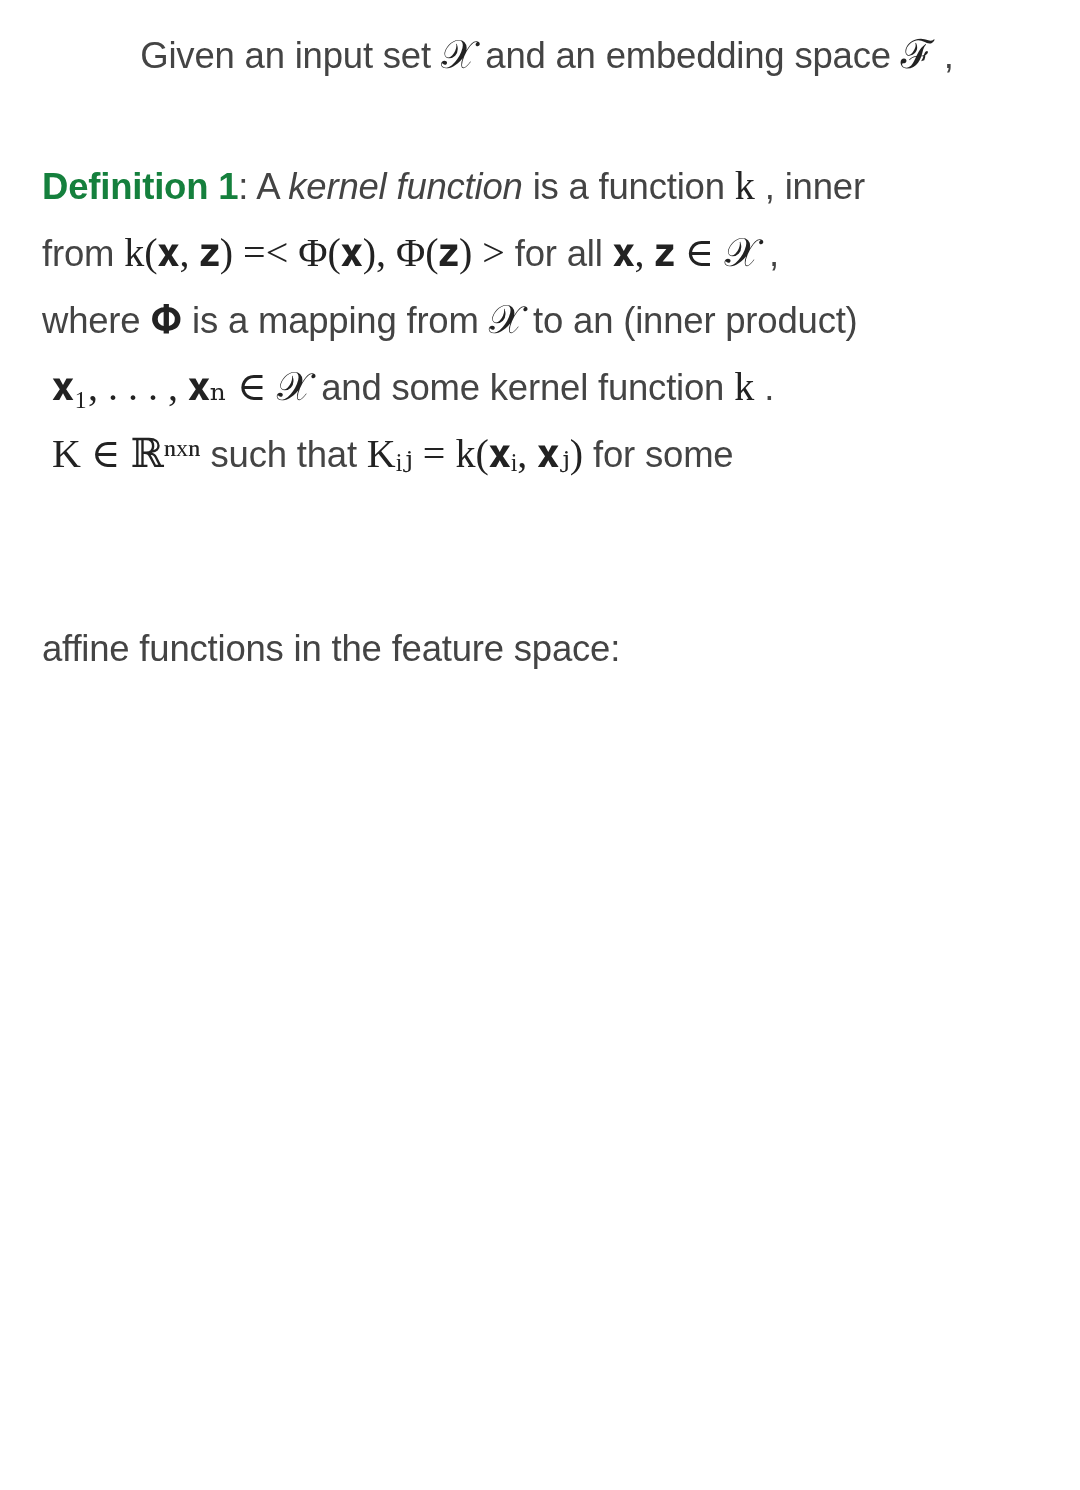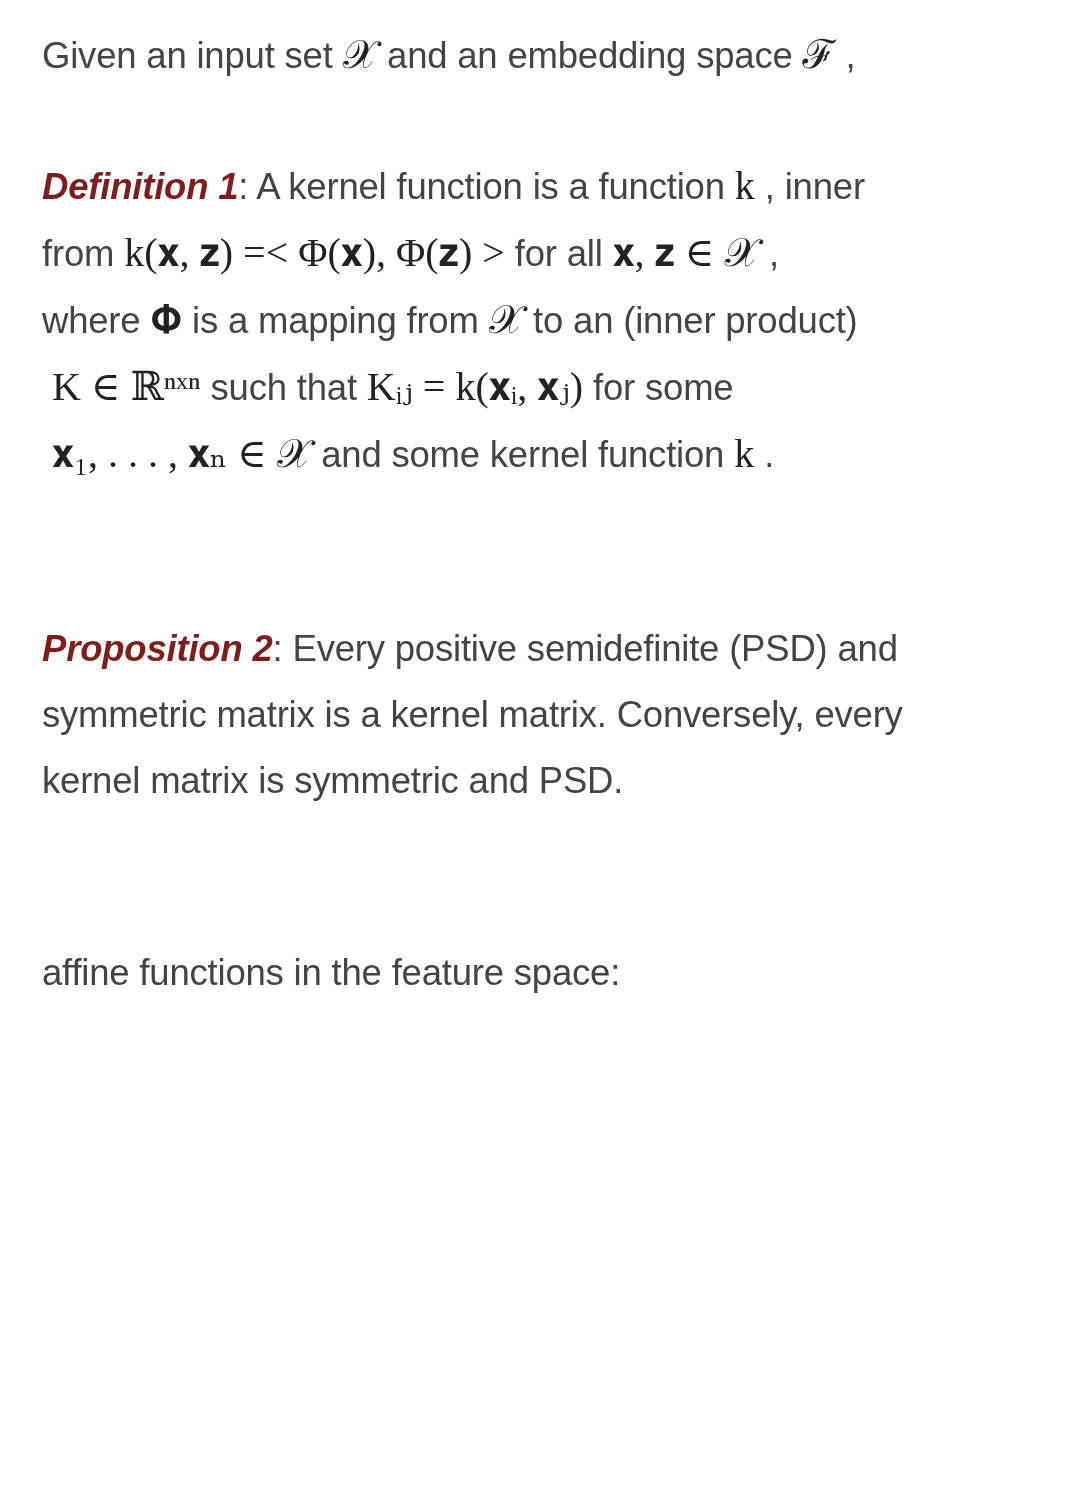--- a/index.html
+++ b/index.html
@@ -4,48 +4,43 @@
 <style>
   html, body { margin: 0; padding: 0; background: #ffffff; }
   body { width: 1080px; height: 1490px; overflow: hidden; position: relative; }
   .doc {
     position: absolute; left: 42px; top: 22px; width: 1010px;
     font-family: "Liberation Sans", "DejaVu Sans", sans-serif;
     font-size: 36.5px; line-height: 66px; color: #444444;
     letter-spacing: -0.2px;
   }
   .para { margin: 0 0 130px 0; }
-  .para.p1 { margin-bottom: 64px; }
+  .para.p1 { margin-bottom: 64px; text-align: center; }
   .para.p2 { margin-bottom: 128px; }
   .para.p3 { margin-bottom: 126px; }
   .para.p4 { margin-bottom: 126px; }
-  .b { font-weight: bold; color: #7f1d1d; font-style: italic; }
-  .i { }
+  .b { font-weight: bold; color: #15803d; }
+  .i { font-style: italic; }
   .m {
     font-family: "Liberation Serif", "DejaVu Serif", serif;
     font-size: 40px; color: #222222; letter-spacing: 0;
     padding: 0 10px;
   }
   .line { display: block; }
 </style>
 </head>
 <body>
 
 <div class="doc">
   <div class="para p1">
       <span class="line"><span class="t">Given an input set</span><span class="m">𝒳</span><span class="t">and an embedding space</span><span class="m">ℱ</span><span class="t">,</span></span>
     </div>
   <div class="para p2">
       <span class="line"><span class="b">Definition 1</span><span class="t">: A </span><span class="i">kernel function</span><span class="t"> is a function</span><span class="m">k</span><span class="t">, inner</span></span>
       <span class="line"><span class="t">from</span><span class="m">k(𝐱, 𝐳) =&lt; Φ(𝐱), Φ(𝐳) &gt;</span><span class="t">for all</span><span class="m">𝐱, 𝐳 ∈ 𝒳</span><span class="t">,</span></span>
       <span class="line"><span class="t">where</span><span class="m">𝚽</span><span class="t">is a mapping from</span><span class="m">𝒳</span><span class="t">to an (inner product)</span></span>
+      <span class="line"><span class="m">𝐱₁, . . . , 𝐱ₙ ∈ 𝒳</span><span class="t">and some kernel function</span><span class="m">k</span><span class="t">.</span></span>
       <span class="line"><span class="m">K ∈ ℝⁿˣⁿ</span><span class="t">such that</span><span class="m">Kᵢⱼ = k(𝐱ᵢ, 𝐱ⱼ)</span><span class="t">for some</span></span>
-      <span class="line"><span class="m">𝐱₁, . . . , 𝐱ₙ ∈ 𝒳</span><span class="t">and some kernel function</span><span class="m">k</span><span class="t">.</span></span>
-    </div>
-  <div class="para p4">
-      <span class="line"><span class="b">Proposition 2</span><span class="t">: Every positive semidefinite (PSD) and</span></span>
-      <span class="line"><span class="t">symmetric matrix is a kernel matrix. Conversely, every</span></span>
-      <span class="line"><span class="t">kernel matrix is symmetric and PSD.</span></span>
     </div>
   <div class="para p5">
       <span class="line"><span class="t">affine functions in the feature space:</span></span>
     </div>
 </div>
 
 </body></html>

